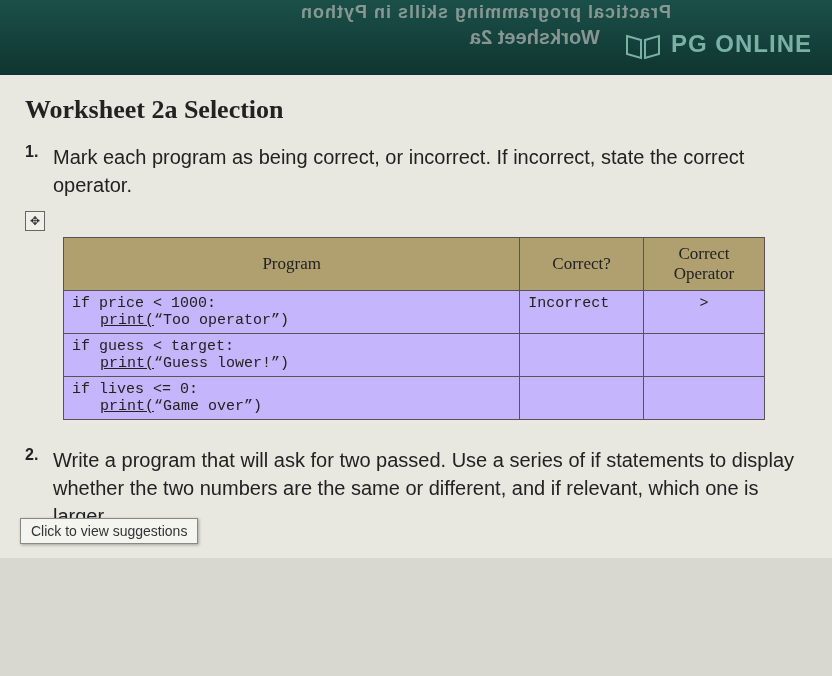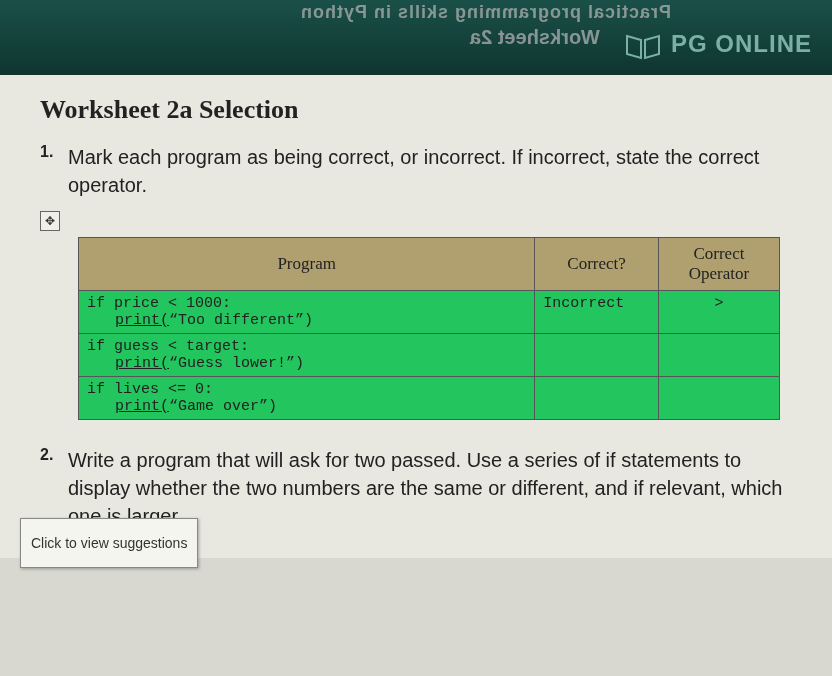--- a/index.html
+++ b/index.html
@@ -46,21 +46,21 @@
     color: #7bb0a5;
     font-size: 24px;
     font-weight: bold;
     letter-spacing: 1px;
     display: flex;
   }
   .pg-online svg {
     margin-right: 8px;
   }
   .content {
-    padding: 20px 40px;
+    padding: 20px 25px;
     background: #e8e8e0;
   }
   .title {
     font-size: 26px;
     font-weight: bold;
     color: #222;
     margin-bottom: 18px;
     font-family: Georgia, serif;
   }
   .question-row {
@@ -109,39 +109,39 @@
     color: #222;
     text-align: center;
   }
   table.program-table td {
     border: 1px solid #555;
     padding: 4px 8px;
     vertical-align: top;
     font-family: 'Courier New', monospace;
     font-size: 15px;
     color: #222;
-    background: #22c55e;
+    background: #c4b5fd;
   }
   .col-program { width: 480px; }
   .col-correct { width: 110px; text-align: left; font-family: 'Courier New', monospace; }
   .col-operator { width: 110px; text-align: center; }
   .indent { margin-left: 28px; }
   .underline { text-decoration: underline; }
   .red-squiggle {
     text-decoration: underline;
     text-decoration-style: wavy;
     text-decoration-color: #c02020;
   }
   .suggestion-box {
     position: absolute;
     left: 20px;
     top: 518px;
     background: #f5f5f0;
     border: 1px solid #888;
-    padding: 16px 10px;
+    padding: 4px 10px;
     font-size: 14px;
     color: #333;
     box-shadow: 1px 1px 3px rgba(0,0,0,0.3);
     z-index: 10;
   }
   .faded-row td {
     color: #999;
   }
   .question2 {
     margin-top: 26px;
@@ -175,21 +175,21 @@
       <tr>
         <th class="col-program">Program</th>
         <th class="col-correct">Correct?</th>
         <th class="col-operator">Correct Operator</th>
       </tr>
     </thead>
     <tbody>
       <tr>
         <td>
           <div>if price &lt; 1000:</div>
-          <div class="indent"><span class="underline">print(</span><span>“Too different”)</span></div>
+          <div class="indent"><span class="underline">print(</span><span>“Too operator”)</span></div>
         </td>
         <td class="col-correct">Incorrect</td>
         <td class="col-operator">&gt;</td>
       </tr>
       <tr>
         <td>
           <div>if guess &lt; target:</div>
           <div class="indent"><span class="underline">print(</span><span>“Guess lower!”)</span></div>
         </td>
         <td class="col-correct"></td>

